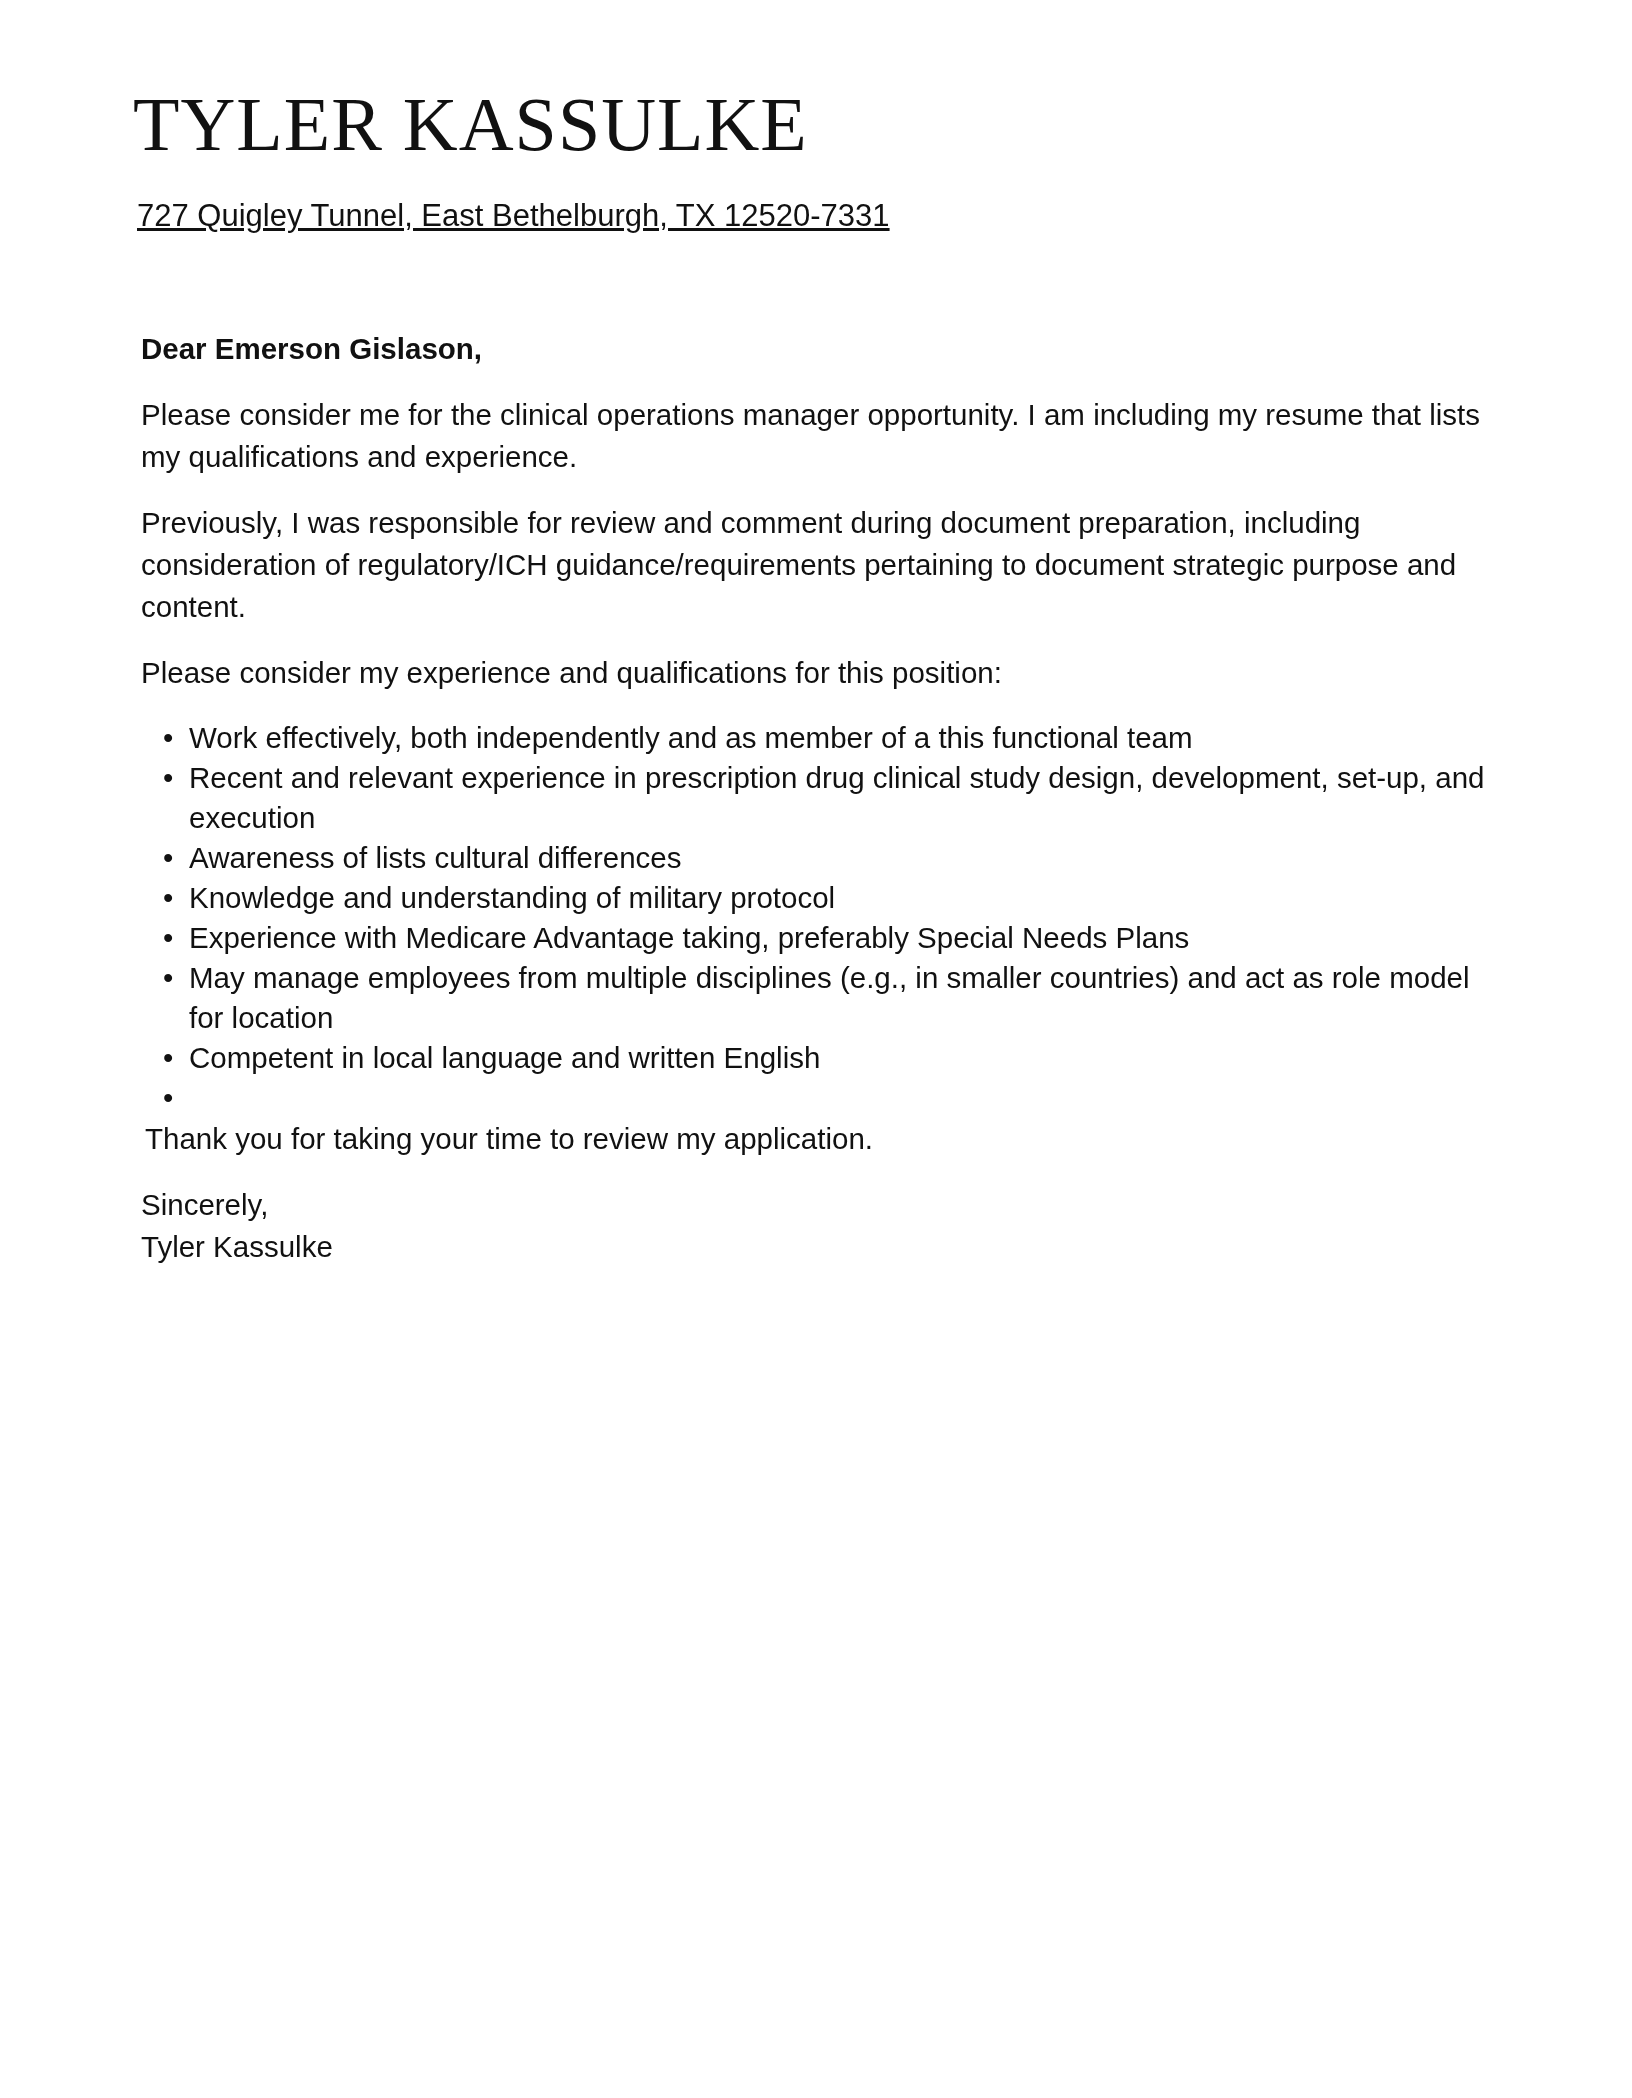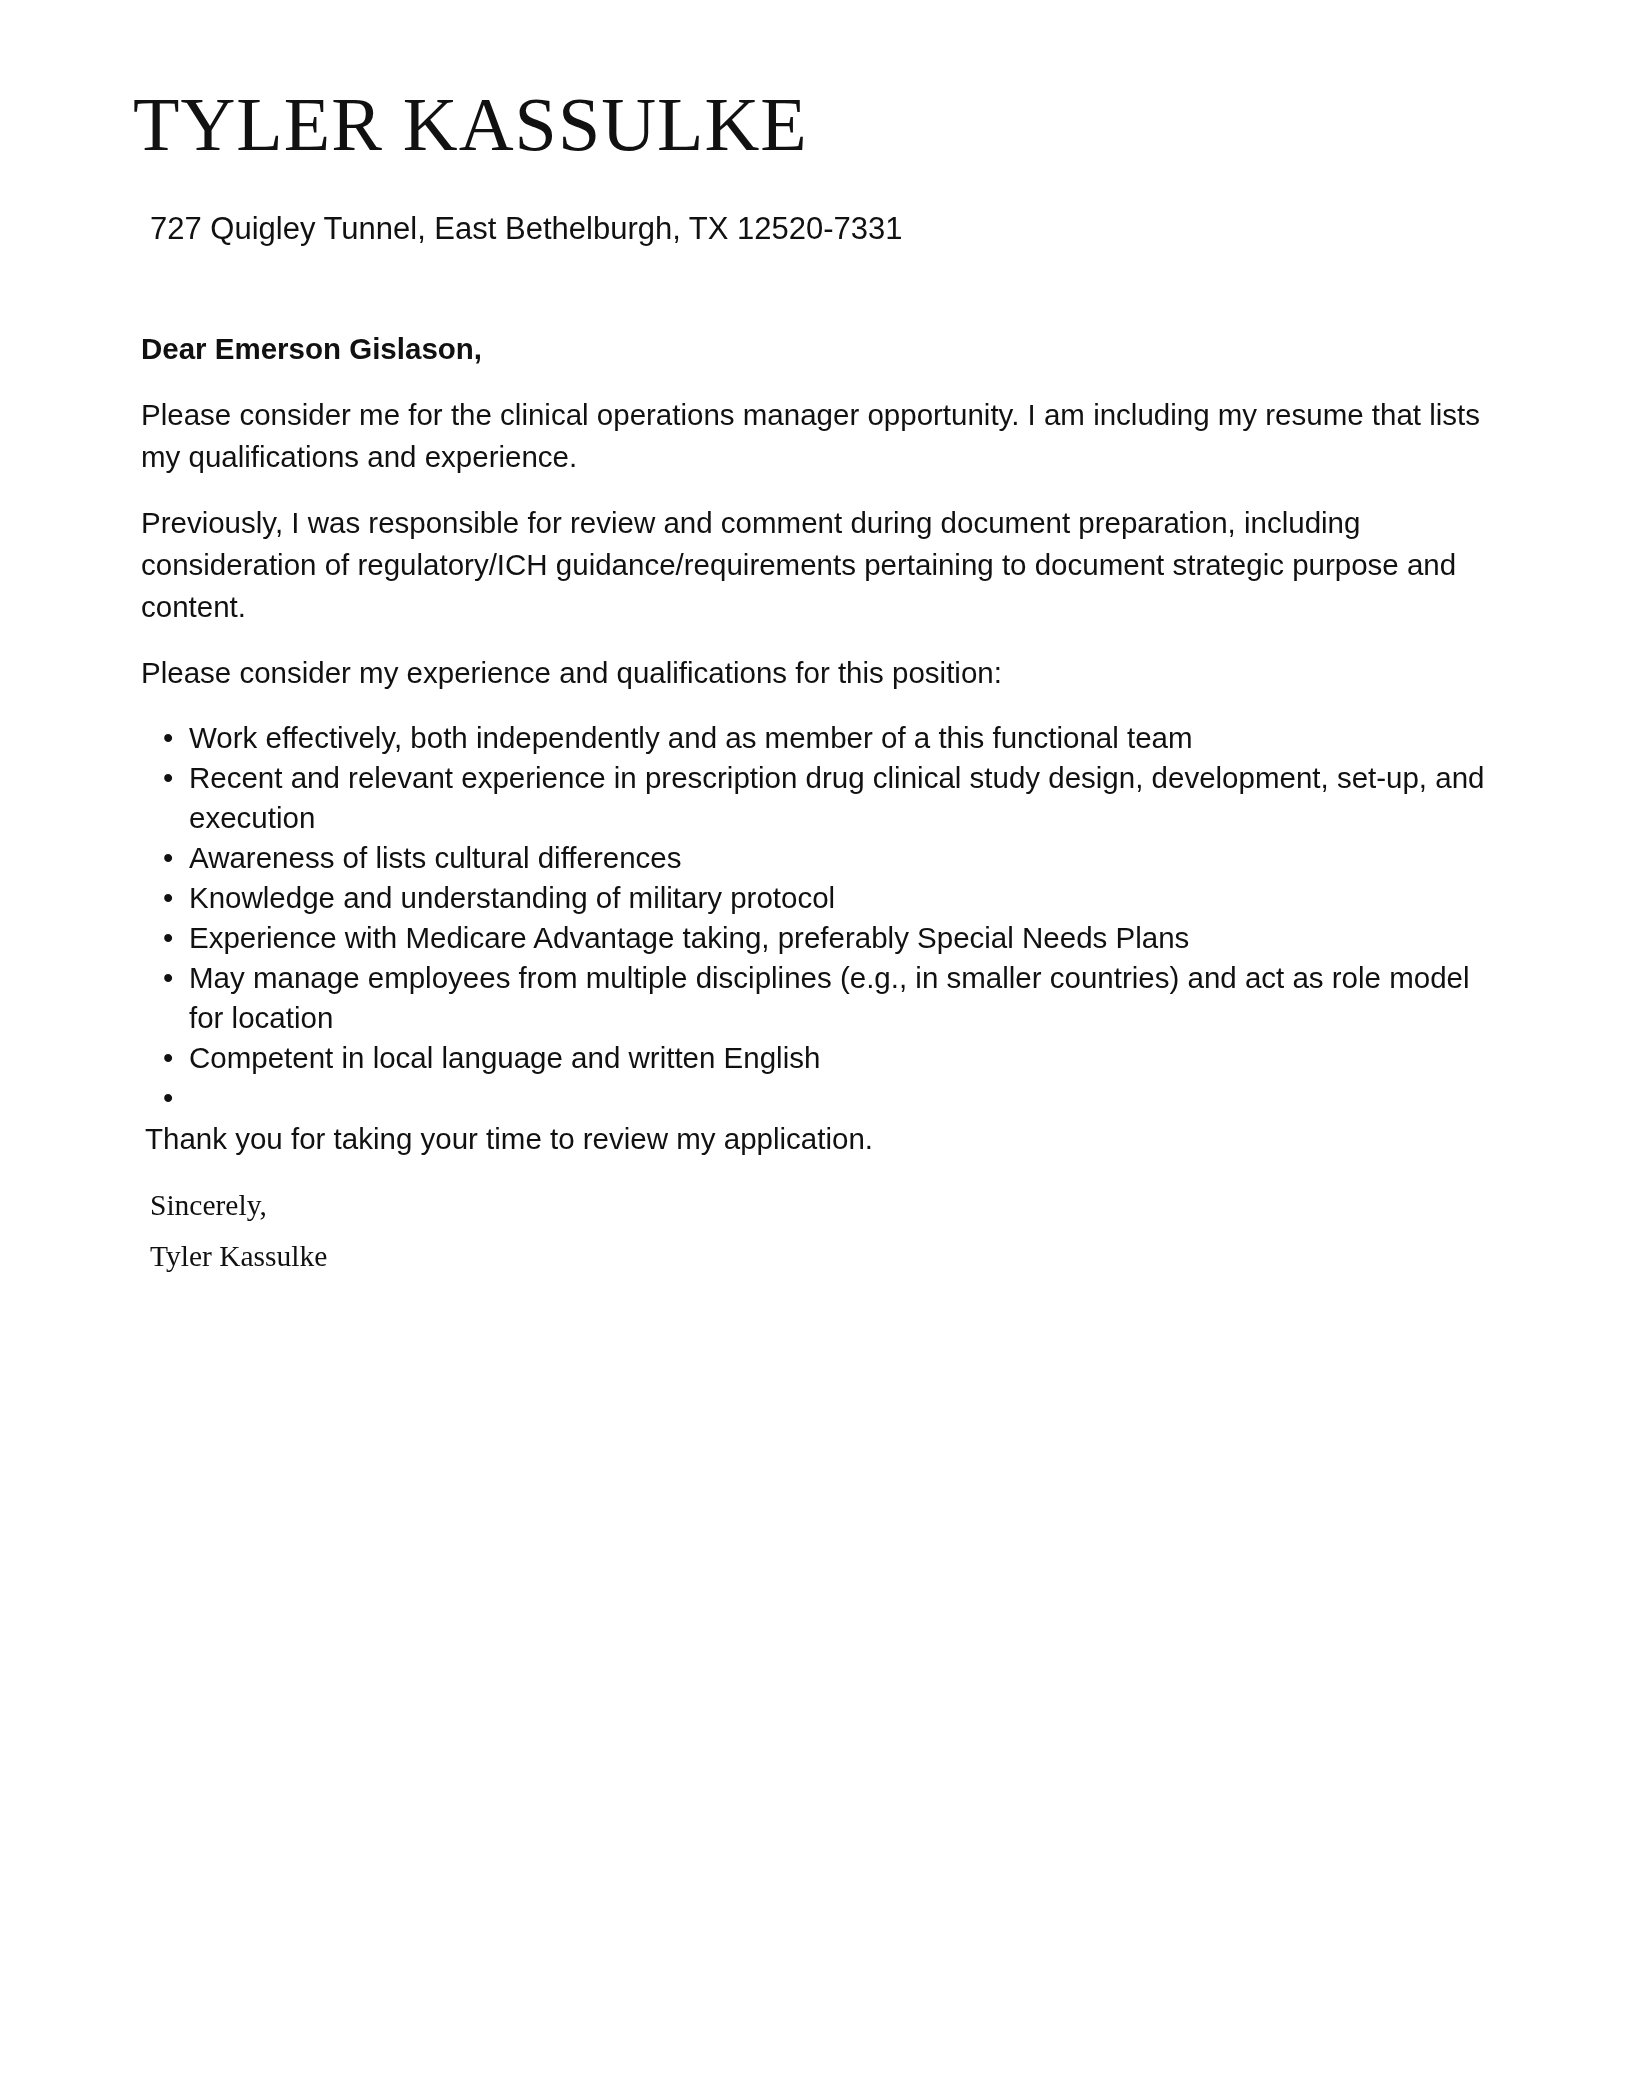--- a/index.html
+++ b/index.html
@@ -30,24 +30,25 @@
       font-weight: normal;
       font-size: 76px;
       letter-spacing: 1px;
       line-height: 1;
       white-space: nowrap;
     }
     .address {
       position: absolute;
       top: 192px;
       left: 0;
-      margin: 17px;
+      margin: 4px;
       font-size: 31px;
       line-height: 1.3;
       white-space: nowrap;
+      text-decoration: underline;
     }
     .body {
       position: absolute;
       top: 328px;
       left: 8px;
       width: 1370px;
       font-size: 29.5px;
       line-height: 42px;
     }
     .salutation {
@@ -70,22 +71,21 @@
     .quals li .bullet {
       position: absolute;
       left: 22px;
       top: 0;
     }
     .closing {
       margin: 40px 0 24px 4px;
       font-weight: normal;
     }
     .signoff {
-      margin: 9px;
-      font-family: Liberation Serif, serif;
+      margin: 0;
     }
   </style>
 </head>
 <body>
 
 <div class="page">
   <h1 class="name">TYLER KASSULKE</h1>
   <p class="address">727 Quigley Tunnel, East Bethelburgh, TX 12520-7331</p>
 
   <div class="body">

